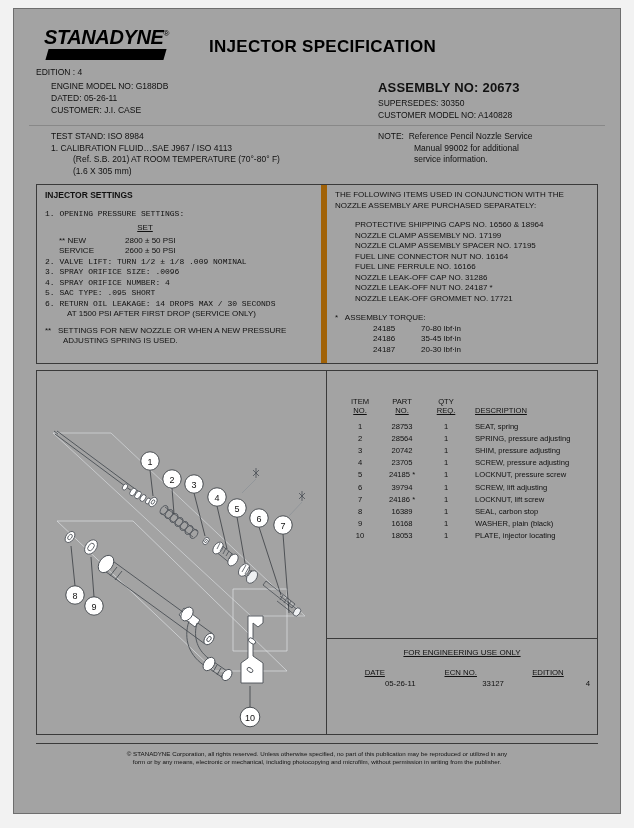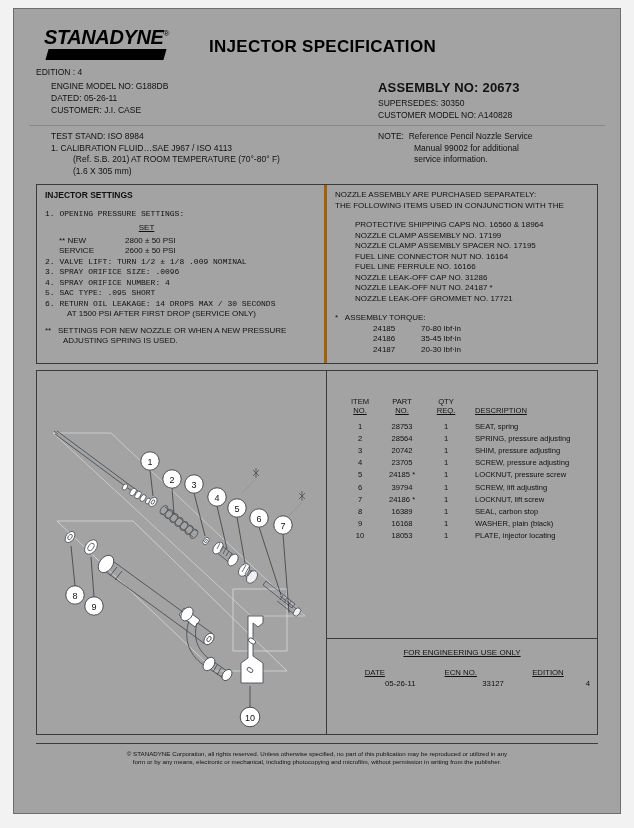--- a/index.html
+++ b/index.html
@@ -110,21 +110,21 @@
 
   
   .box {
     margin: 7px 22px 0 22px;
     border: 1px solid #3a3a3a;
     display: flex;
   }
   .box-settings { height: 180px; }
   .col-left {
     width: 290px;
-    border-right: 3px solid #a16207;
+    border-right: 6px solid #a16207;
     padding: 5px 6px 4px 8px;
     font-size: 8px;
     color: #111;
   }
   .col-right {
     flex: 1;
     padding: 5px 5px 4px 8px;
     font-size: 8px;
     color: #111;
   }
@@ -276,22 +276,22 @@
           <div class="num-item">4.  SPRAY ORIFICE NUMBER:  4</div>
           <div class="num-item">5.  SAC TYPE:  .095 SHORT</div>
           <div class="num-item">6.  RETURN OIL LEAKAGE:  14 DROPS MAX / 30 SECONDS</div>
           <div class="ind2">AT 1500 PSI AFTER FIRST DROP (SERVICE ONLY)</div>
           <div class="spacer-sm"></div>
           <div class="starnote"><span>**</span>&nbsp;&nbsp;&nbsp;<span>SETTINGS FOR NEW NOZZLE OR WHEN A NEW PRESSURE</span></div>
           <div class="ind2" style="padding-left:18px">ADJUSTING SPRING IS USED.</div>
         </div>
 
         <div class="col-right">
+          <div>THE FOLLOWING ITEMS USED IN CONJUNCTION WITH THE</div>
           <div>NOZZLE ASSEMBLY ARE PURCHASED SEPARATELY:</div>
-          <div>THE FOLLOWING ITEMS USED IN CONJUNCTION WITH THE</div>
           <div class="items-list">
             <div>PROTECTIVE SHIPPING CAPS NO. 16560 &amp; 18964</div>
             <div>NOZZLE CLAMP ASSEMBLY NO.  17199</div>
             <div>NOZZLE CLAMP ASSEMBLY SPACER NO.  17195</div>
             <div>FUEL LINE CONNECTOR NUT NO. 16164</div>
             <div>FUEL LINE FERRULE NO.  16166</div>
             <div>NOZZLE LEAK-OFF CAP NO.  31286</div>
             <div>NOZZLE LEAK-OFF NUT NO.  24187 *</div>
             <div>NOZZLE LEAK-OFF GROMMET NO.  17721</div>
           </div>

